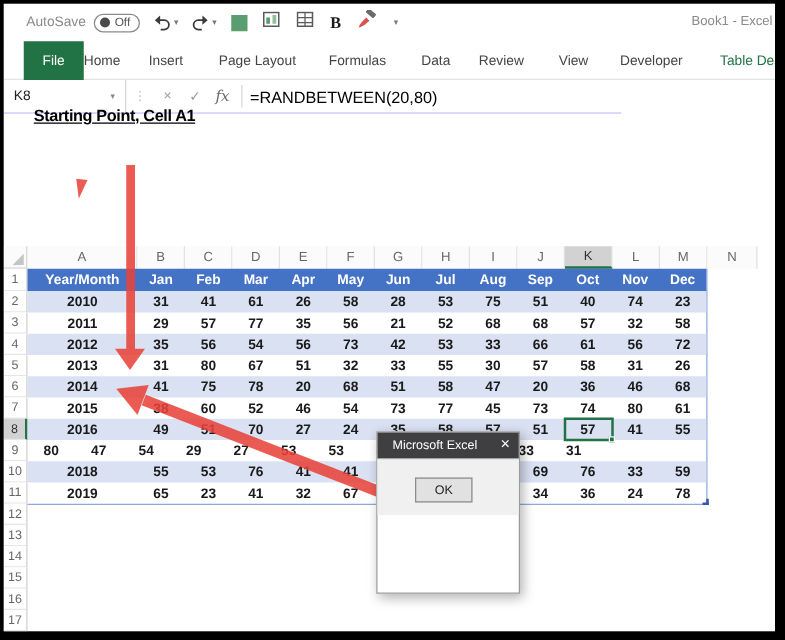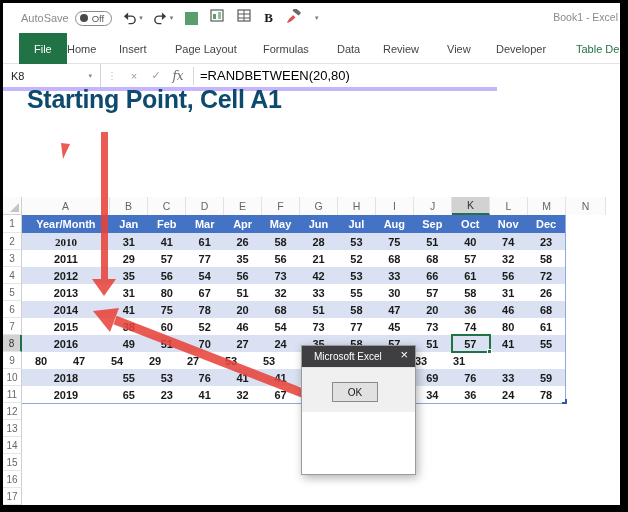--- a/index.html
+++ b/index.html
@@ -24,31 +24,31 @@
   .bold-b{margin-left:12px;font-weight:bold;font-size:13px;color:#1a1a1a;font-family:"Liberation Serif",serif;}
   .qat-title{position:absolute;right:2px;top:8px;font-size:10.5px;color:#8a8a8a;white-space:nowrap;}
 
   
   .tabs{position:absolute;left:0;top:30px;width:617px;height:31px;border-bottom:1px solid #e3e3e3;background:#fff;}
   .tab{position:absolute;top:0;height:31px;display:flex;align-items:center;font-size:11px;color:#444;padding:0 2px;white-space:nowrap;cursor:default;}
   .tab-active{background:#217346;color:#fff;padding:0 15px;}
   .tab-contextual{color:#217346;}
 
   
-  .fbar{position:absolute;left:0;top:61px;width:494px;height:27px;background:#fff;border-bottom:4px solid #c4b5fd;display:flex;align-items:center;}
+  .fbar{position:absolute;left:0;top:61px;width:494px;height:27px;background:#fff;border-bottom:1px solid #c4b5fd;display:flex;align-items:center;}
   .namebox{width:98px;height:100%;border-right:1px solid #d4d4d4;display:flex;align-items:center;font-size:11px;color:#222;padding-left:8px;position:relative;}
   .namebox .nb-caret{position:absolute;right:8px;font-size:7px;color:#888;}
   .fdots{color:#bdbdbd;font-size:10px;margin:0 6px;letter-spacing:0;}
   .fb-ico{width:22px;text-align:center;font-size:11px;color:#9a9a9a;}
   .fb-fx{font-family:"DejaVu Serif",serif;font-style:italic;font-size:12px;color:#6a6a6a;}
   .fb-divider{width:1px;height:18px;background:#d8d8d8;margin:0 6px 0 4px;}
   .formula-text{font-size:13px;color:#000;}
 
   
-  .annotation{position:absolute;left:24px;top:82px;font-size:25px;font-weight:800;color:#0c4a6e;z-index:30;letter-spacing:-0.3px;}
+  .annotation{position:absolute;left:24px;top:82px;font-size:13px;font-weight:800;color:#000000;z-index:30;letter-spacing:-0.3px;text-decoration:underline;}
 
   
   .sheet{position:absolute;left:0;top:88px;width:617px;height:414px;background:#fff;}
   .corner-cell{position:absolute;left:0;top:106px;width:19px;height:18px;border-right:1px solid #cfcfcf;border-bottom:1px solid #cfcfcf;background:#fbfbfb;}
   .corner-tri{position:absolute;right:2px;bottom:2px;width:0;height:0;border-left:9px solid transparent;border-bottom:9px solid #c5c5c5;}
   .col-letter{position:absolute;top:106px;height:18px;display:flex;align-items:center;justify-content:center;font-size:10.5px;color:#666;border-right:1px solid #e2e2e2;background:#fbfbfb;}
   .col-letter.sel{background:#d2d2d2;border-bottom:2px solid #217346;color:#333;}
   .row-num{position:absolute;left:0;width:19px;display:flex;align-items:center;justify-content:center;font-size:10px;color:#666;border-right:1px solid #cfcfcf;border-bottom:1px solid #e6e6e6;background:#fff;}
   .row-num.sel{background:#d2d2d2;border-right:2px solid #217346;color:#333;}
 
@@ -204,21 +204,21 @@
             <div class="tcell" style="width: 38px;">May</div>
             <div class="tcell" style="width: 38px;">Jun</div>
             <div class="tcell" style="width: 38px;">Jul</div>
             <div class="tcell" style="width: 38px;">Aug</div>
             <div class="tcell" style="width: 38px;">Sep</div>
             <div class="tcell" style="width: 38px;">Oct</div>
             <div class="tcell" style="width: 38px;">Nov</div>
             <div class="tcell" style="width: 38px;">Dec</div>
           </div>
           <div class="trow band">
-            <div class="tcell" style="width: 88px; font-family: Liberation Serif, serif;">2010</div>
+            <div class="tcell" style="width: 88px;">2010</div>
             <div class="tcell" style="width: 38px;">31</div>
             <div class="tcell" style="width: 38px;">41</div>
             <div class="tcell" style="width: 38px;">61</div>
             <div class="tcell" style="width: 38px;">26</div>
             <div class="tcell" style="width: 38px;">58</div>
             <div class="tcell" style="width: 38px;">28</div>
             <div class="tcell" style="width: 38px;">53</div>
             <div class="tcell" style="width: 38px;">75</div>
             <div class="tcell" style="width: 38px;">51</div>
             <div class="tcell" style="width: 38px;">40</div>

